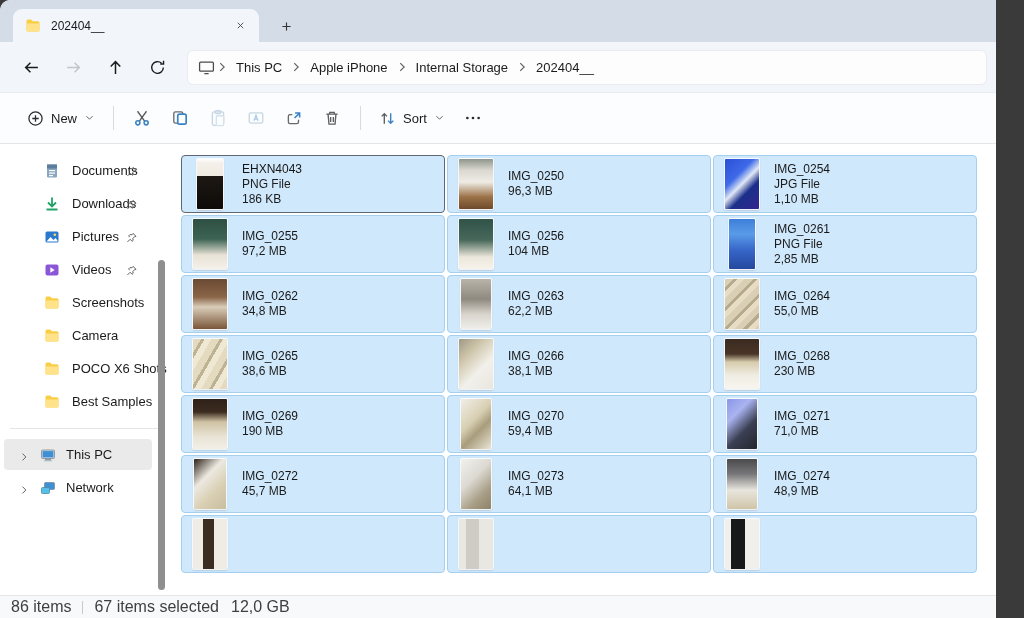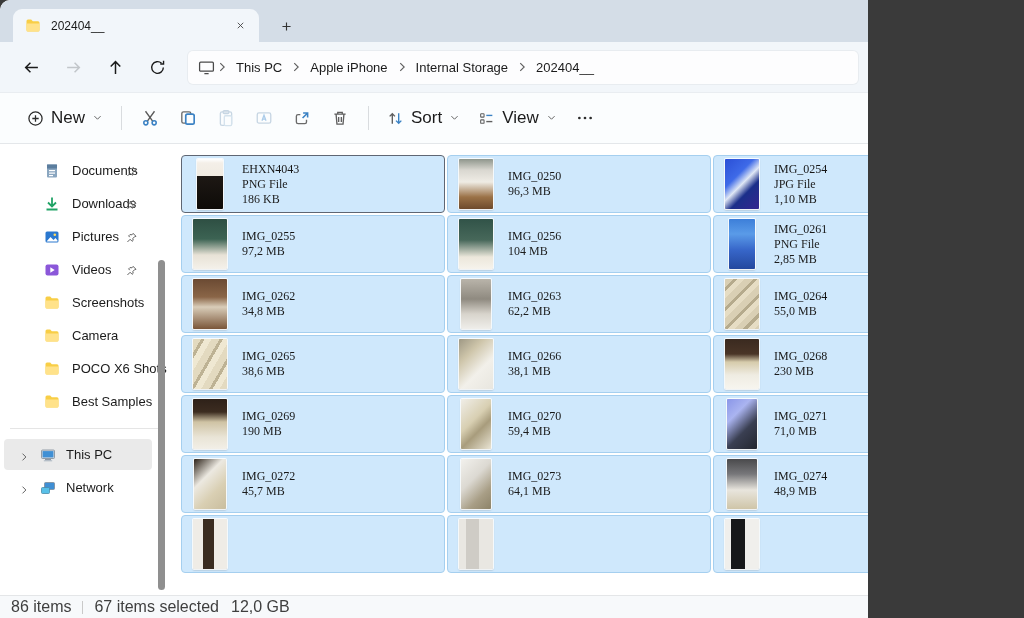--- a/index.html
+++ b/index.html
@@ -1,18 +1,18 @@
 <!DOCTYPE html>
 <html><head>
 <meta charset="utf-8">
 <style>
   * { margin:0; padding:0; box-sizing:border-box; }
   html,body { width:1024px; height:618px; overflow:hidden; background:#3a3a3a;
     font-family:"Liberation Sans","DejaVu Sans",sans-serif; }
-  .window { position:relative; width:868px; height:618px; background:#fff;
+  .window { position:relative; width:996px; height:618px; background:#fff;
     border-top-left-radius:10px; overflow:hidden; }
 
   
   .tabstrip { height:42px; background:#d4dde7; border-top-left-radius:10px; position:relative; }
   .tab { position:absolute; left:13px; top:9px; width:246px; height:33px;
     background:#f2f6fa; border-radius:9px 9px 0 0; display:flex; align-items:center; padding:0 8px 0 12px; }
   .tab .ticon { width:16px; height:16px; flex:0 0 16px; }
   .tab .tlabel { font-size:12px; color:#1b1b1b; margin-left:10px; flex:1; }
   .tab .tclose { width:22px; height:22px; border-radius:4px; display:flex; align-items:center; justify-content:center; }
   .tab .tclose svg { width:11px; height:11px; }
@@ -31,21 +31,21 @@
   .crumb-sep { width:14px; height:14px; flex:0 0 14px; }
   .searchbox { width:152px; flex:0 0 152px; height:33px; background:#fdfdfe; border-radius:5px; margin-left:13px;
     display:flex; align-items:center; padding:0 12px; box-shadow:0 0 0 1px rgba(0,0,0,0.04); overflow:hidden; }
   .searchbox span { font-size:13px; color:#5a5a5a; white-space:nowrap; }
 
   
   .toolbar { height:52px; background:#fbfdfe; border-top:1px solid #e9edf1; border-bottom:1px solid #e4e7ea;
     display:flex; align-items:center; padding:0 10px 0 18px; }
   .tbbtn { display:flex; align-items:center; gap:7px; height:36px; padding:0 9px; border-radius:4px; }
   .tbbtn svg { width:17px; height:17px; }
-  .tbbtn .tblabel { font-size:17px; color:#1b1b1b; }
+  .tbbtn .tblabel { font-size:13px; color:#1b1b1b; }
   .tbbtn .chd svg { width:11px; height:11px; }
   .tbico { width:38px; height:36px; display:flex; align-items:center; justify-content:center; border-radius:4px; }
   .tbico svg { width:18px; height:18px; }
   .tbsep { width:1px; height:24px; background:#d9dcdf; margin:0 9px; }
   .more { letter-spacing:1px; }
 
   
   .main { display:flex; height:451px; position:relative; }
 
   .sidebar { width:168px; flex:0 0 168px; padding-top:10px; position:relative; }
@@ -56,21 +56,21 @@
   .sbsep { height:1px; background:#e5e5e5; margin:10px 10px 10px 10px; }
   .treerow { height:31px; display:flex; align-items:center; padding-left:14px; border-radius:4px; margin:2px 16px 2px 4px; }
   .treerow.selected { background:#eaeaea; }
   .treerow .chev { width:12px; height:12px; margin-right:10px; }
   .treerow .sbicon { width:16px; height:16px; margin-right:10px; }
   .treerow .sblabel { font-size:13px; color:#1b1b1b; }
   .sb-scroll { position:absolute; top:116px; right:3px; width:7px; height:330px; background:#8f8f8f; border-radius:4px; }
 
   
   .filegrid { flex:1; padding:11px 13px 0 13px; display:grid;
-    grid-template-columns:264px 264px 264px; grid-auto-rows:58px; gap:2px 2px; align-content:start; overflow:hidden;font-family:Liberation Serif, serif; }
+    grid-template-columns:264px 264px 264px; grid-auto-rows:58px; gap:2px 2px; align-content:start; overflow:hidden; }
   .tile { background:#cfe8fc; border:1px solid #a5cfef; border-radius:4px; display:flex; align-items:center; padding-left:8px; overflow:hidden; }
   .tile.focused { border-color:#5f6673; }
   .thumbwrap { width:40px; flex:0 0 40px; display:flex; align-items:center; justify-content:center; }
   .thumb { height:50px; border-radius:1px; box-shadow:0 0 0 1px rgba(255,255,255,.85), 0 1px 2px rgba(0,0,0,.35); }
   .tiletext { margin-left:12px; min-width:0; }
   .tiletext div { font-size:12px; line-height:15px; color:#1c1c1c; white-space:nowrap; }
   .tiletext .fname { color:#161616; }
 
   
   .statusbar { position:absolute; left:0; bottom:0; width:1024px; height:23px; background:#f7f9fb;
@@ -208,32 +208,20 @@
     <div class="tbbtn">
       <svg viewBox="0 0 16 16" fill="none" stroke-width="1.3">
           <path d="M5 13V3.5M2.5 6L5 3.5 7.5 6" stroke="#5f5f5f"></path>
           <path d="M11 3v9.5M8.5 10l2.5 2.5L13.5 10" stroke="#3b82c4"></path>
         </svg>
       <span class="tblabel">Sort</span>
       <span class="chd"><svg viewBox="0 0 16 16" fill="none" stroke="#5f5f5f" stroke-width="1.4">
             <path d="M3.5 6L8 10.5 12.5 6"></path>
           </svg></span>
     </div>
-    <div class="tbbtn">
-      <svg viewBox="0 0 16 16" fill="none">
-          <rect x="2.5" y="3.5" width="3.2" height="3.2" rx=".6" stroke="#5f5f5f"></rect>
-          <rect x="2.5" y="9.3" width="3.2" height="3.2" rx=".6" stroke="#5f5f5f"></rect>
-          <path d="M7.8 5.1h5.7" stroke="#3b82c4" stroke-width="1.3"></path>
-          <path d="M7.8 10.9h5.7" stroke="#5f5f5f" stroke-width="1.3"></path>
-        </svg>
-      <span class="tblabel">View</span>
-      <span class="chd"><svg viewBox="0 0 16 16" fill="none" stroke="#5f5f5f" stroke-width="1.4">
-            <path d="M3.5 6L8 10.5 12.5 6"></path>
-          </svg></span>
-    </div>
     <div class="tbico more">
         <svg viewBox="0 0 16 16">
           <circle cx="3" cy="8" r="1.2" fill="#2b2b2b"></circle>
           <circle cx="8" cy="8" r="1.2" fill="#2b2b2b"></circle>
           <circle cx="13" cy="8" r="1.2" fill="#2b2b2b"></circle>
         </svg>
       </div>
   </div>
 
   <div class="main">

